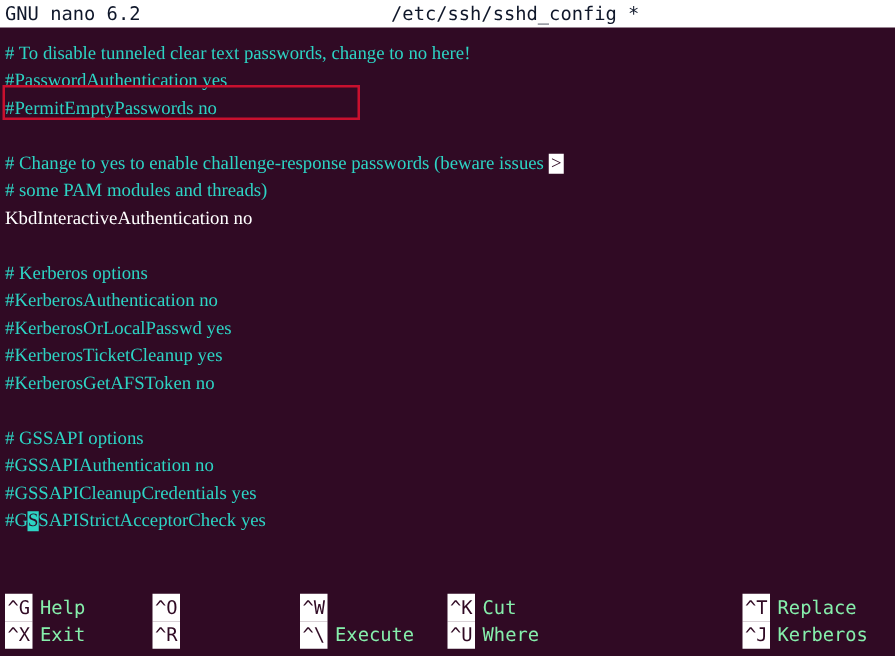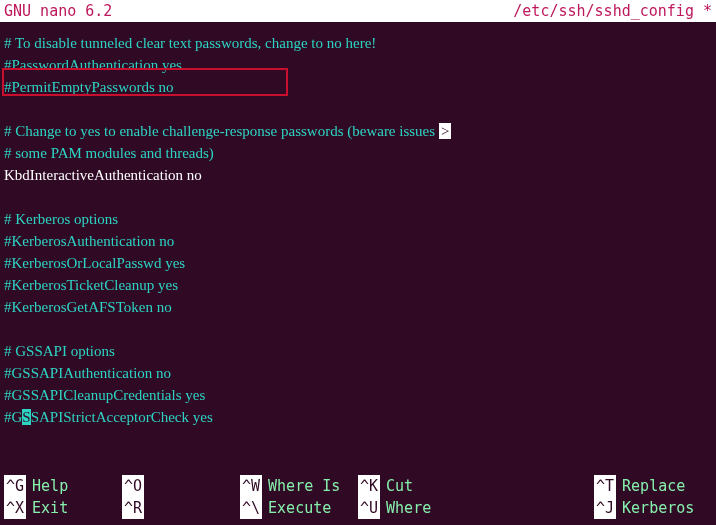--- a/index.html
+++ b/index.html
@@ -1,18 +1,18 @@
 <!DOCTYPE html>
 <html><head>
 <meta charset="utf-8">
 <style>
   html,body{margin:0;padding:0;width:716px;height:525px;background:#300A24;font-family:"DejaVu Sans Mono","Ubuntu Mono",monospace;font-size:15px;line-height:22px;color:#fff;overflow:hidden}
-  .header{background:#fff;color:#be185d;height:22px;display:flex;padding:0 4px}
+  .header{background:#fff;color:#0f172a;height:22px;display:flex;padding:0 4px}
   .header .title{flex:0 0 auto}
-  .header .file{flex:1;text-align:right}
+  .header .file{flex:1;text-align:center}
   pre.editor{margin:0;padding:10px 4px 0 4px;white-space:pre;font-family:Liberation Serif, serif;font-size:inherit;line-height:inherit}
   .cyan{color:#2DD4C4}
   .highlight-box{position:absolute;border:2px solid #C8102E;pointer-events:none}
   .continuation{background:#fff;color:#300A24;padding:0 2px}
   .cursor{background:#2DD4C4;color:#300A24}
   .shortcuts{position:absolute;bottom:6px;left:4px;right:4px;display:grid;grid-template-columns:repeat(6,1fr);row-gap:0;font-size:15px;line-height:22px}
   .sc{display:flex;align-items:flex-start;gap:6px}
   .key{background:#fff;color:#300A24;padding:0 2px;display:inline-block;min-width:18px;text-align:center}
   .lbl{color:#86efac}
 </style>
@@ -49,21 +49,20 @@
 <div class="shortcuts">
   <div class="sc">
       <span class="key">^G</span>
       <span class="lbl">Help</span>
     </div>
   <div class="sc">
       <span class="key">^O</span>
     </div>
   <div class="sc">
       <span class="key">^W</span>
-      <span class="lbl">Where Is</span>
     </div>
   <div class="sc">
       <span class="key">^K</span>
       <span class="lbl">Cut</span>
     </div>
   <div class="sc"></div>
   <div class="sc">
       <span class="key">^T</span>
       <span class="lbl">Replace</span>
     </div>

